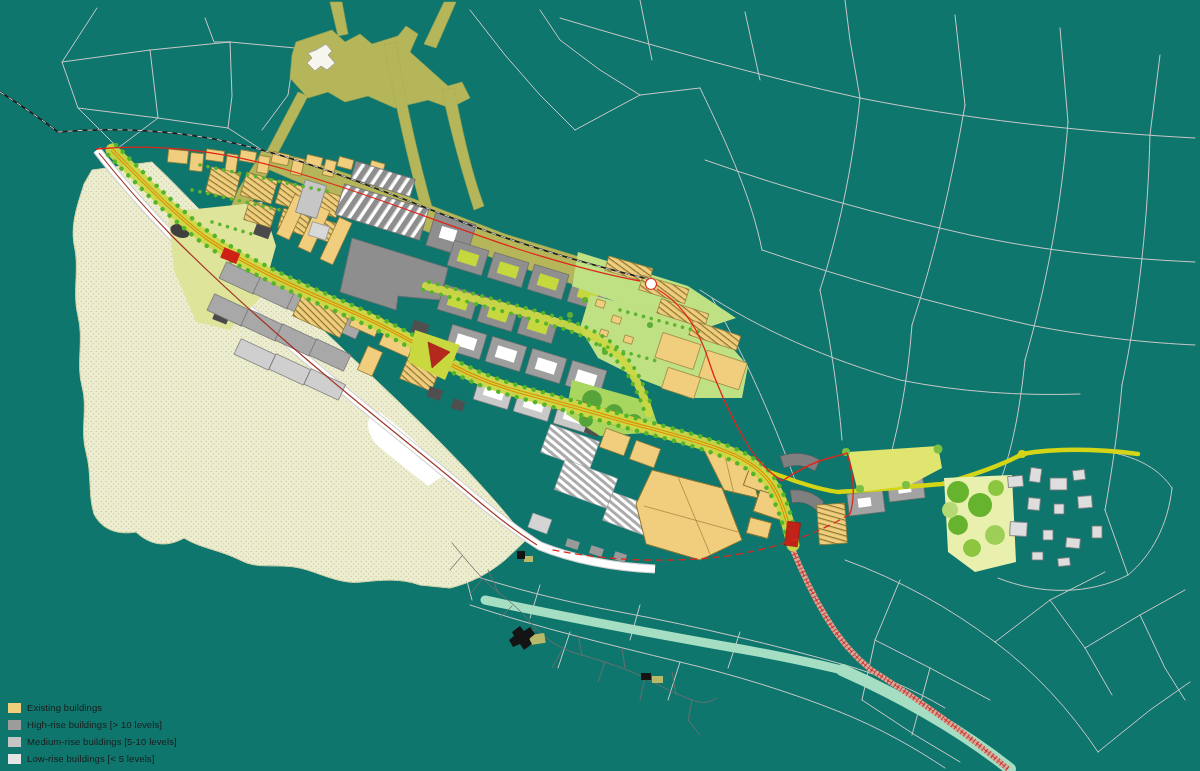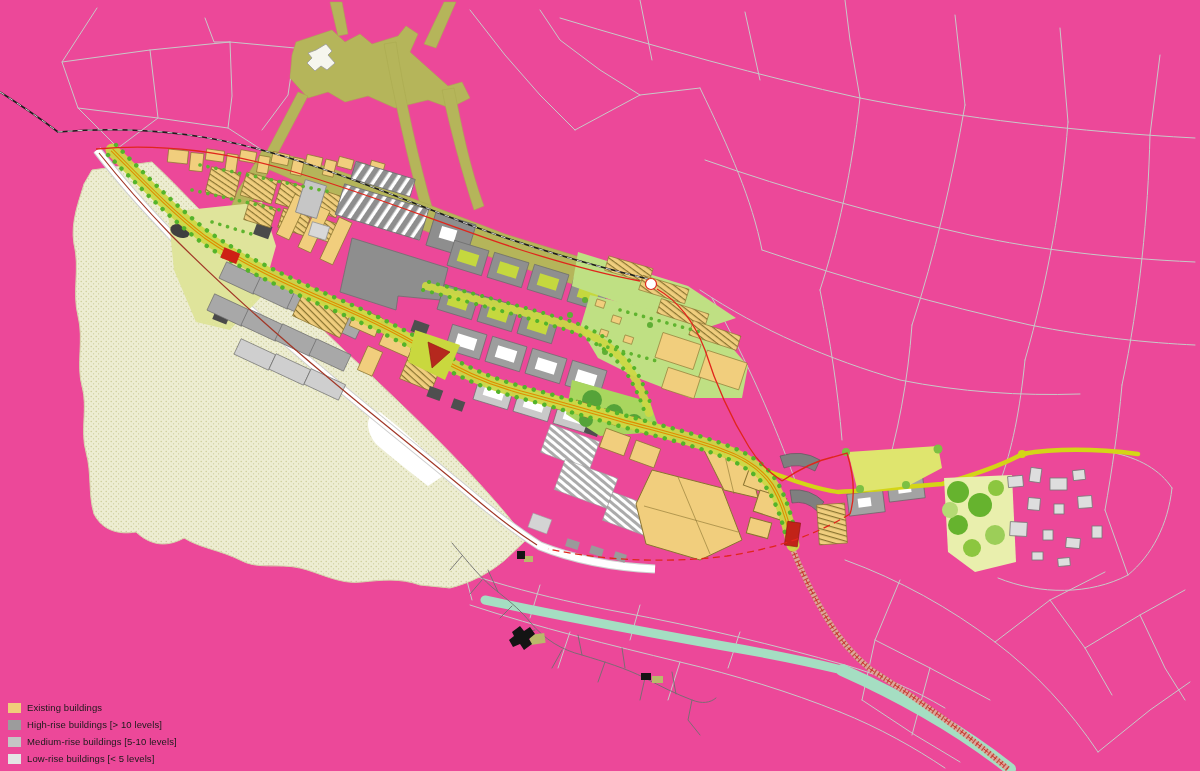--- a/index.html
+++ b/index.html
@@ -1,16 +1,16 @@
 <!DOCTYPE html>
 <html><head>
 <meta charset="utf-8">
 <style>
   html,body{margin:0;padding:0;background:#fff;}
-  .map-viewport{position:relative;width:1200px;height:771px;background:#ec4899;overflow:hidden;
+  .map-viewport{position:relative;width:1200px;height:771px;background:#0f766e;overflow:hidden;
     font-family:"Liberation Sans",sans-serif;}
   .map-viewport svg{position:absolute;left:0;top:0;}
   .legend{position:absolute;left:8px;top:699px;}
   .legend-row{display:flex;align-items:center;height:17px;}
   .legend-swatch{width:13px;height:10px;margin-right:6px;flex:0 0 13px;}
   .legend-label{font-size:9.5px;color:#1a1a1a;letter-spacing:.1px;white-space:nowrap;}
 </style>
 </head>
 <body>
 

